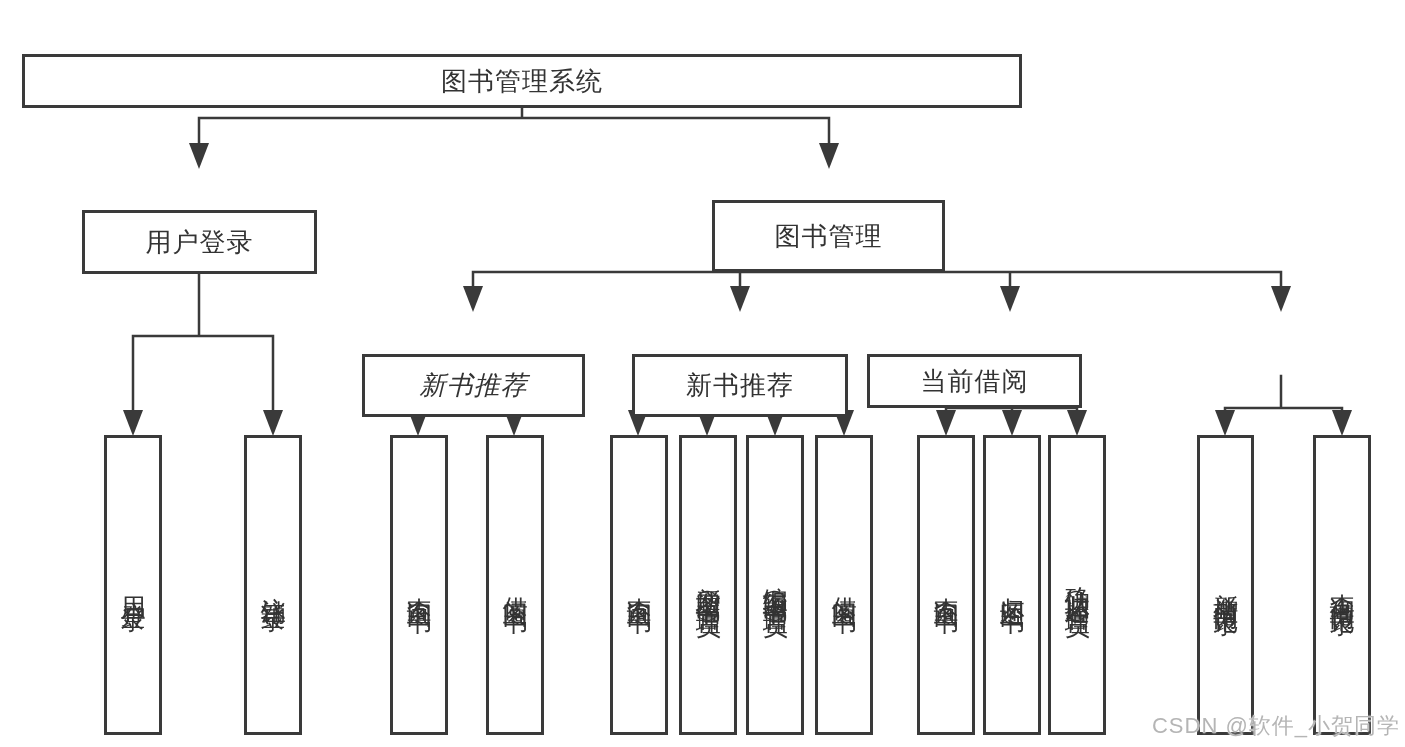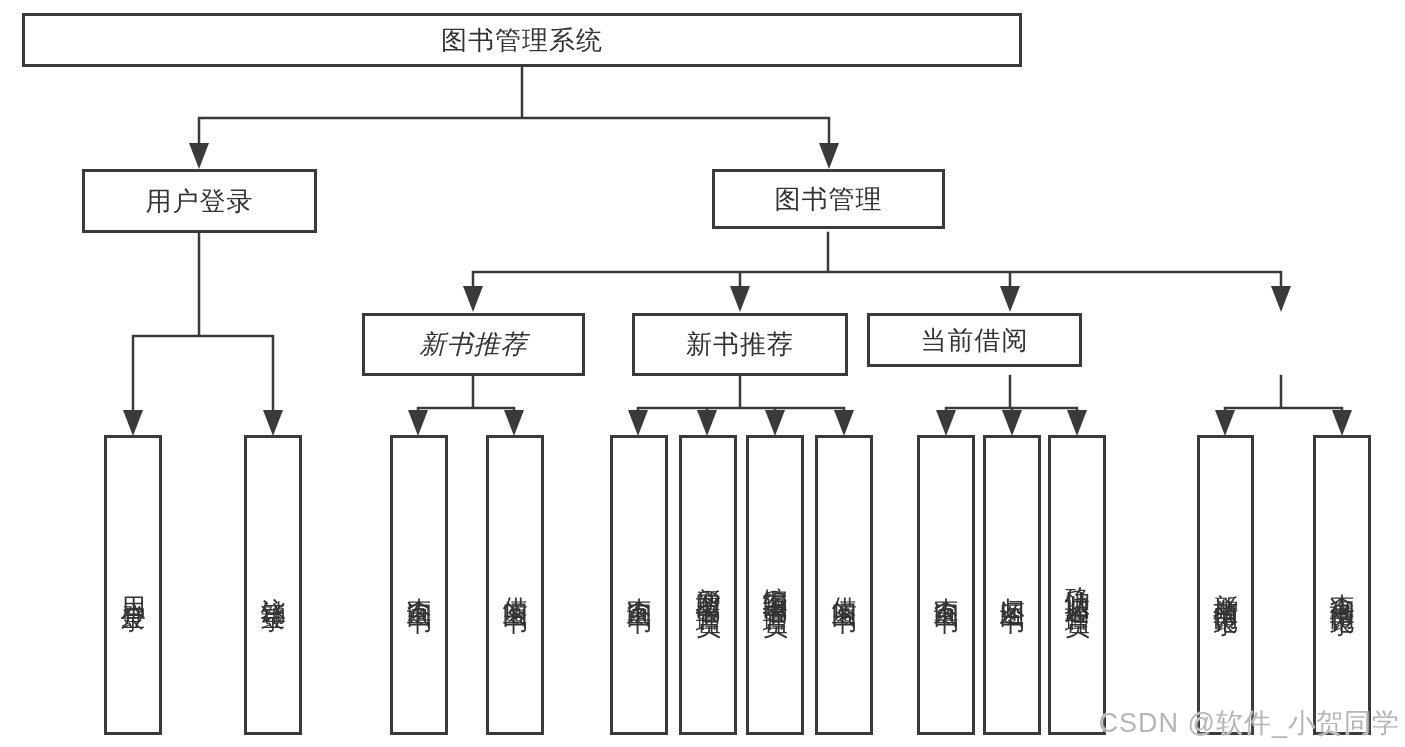--- a/index.html
+++ b/index.html
@@ -5,29 +5,29 @@
   html,body { margin:0; padding:0; background:#ffffff; }
   .canvas {
     position:relative; width:1405px; height:747px; background:#ffffff;
     font-family:"Liberation Sans", sans-serif; color:#333333; overflow:hidden;
   }
   .box {
     position:absolute; box-sizing:border-box; background:#ffffff;
     border:3px solid #3a3a3a; display:flex; align-items:center; justify-content:center;
     color:#333333; z-index:2;
   }
-  .h-label { font-size:26px; letter-spacing:1px; white-space:nowrap; }
+  .h-label { font-size:26px; letter-spacing:1px; white-space:nowrap;margin-top:41px; }
   .leaf {
     writing-mode:vertical-rl; text-orientation:mixed;
     font-size:25px; letter-spacing:4px; line-height:1.1;
   }
   #connector-layer { position:absolute; left:0; top:0; z-index:1; }
   .watermark {
     position:absolute; right:5px; bottom:6px; z-index:3;
-    font-size:27px; color:#b5b5b5; letter-spacing:1px;
+    font-size:22px; color:#b5b5b5; letter-spacing:1px;
     text-shadow:0 0 2px #ffffff, 0 0 1px #ffffff; white-space:nowrap;
   }
 </style>
 </head>
 <body>
 
 <div class="canvas">
 
   <svg id="connector-layer" width="1405" height="747" viewBox="0 0 1405 747">
     <path fill="none" stroke="#3a3a3a" stroke-width="2.5" stroke-linecap="square" d="
@@ -55,21 +55,21 @@
       <polygon points="936,410 956,410 946,436" fill="#3a3a3a"></polygon>
       <polygon points="1002,410 1022,410 1012,436" fill="#3a3a3a"></polygon>
       <polygon points="1067,410 1087,410 1077,436" fill="#3a3a3a"></polygon>
       <polygon points="1215,410 1235,410 1225,436" fill="#3a3a3a"></polygon>
       <polygon points="1332,410 1352,410 1342,436" fill="#3a3a3a"></polygon>
     </svg>
 
   <div class="box h-label" style="left:22px; top:13px; width:1000px; height:54px;">图书管理系统</div>
 
   <div class="box h-label" style="left:82px; top:169px; width:235px; height:64px;">用户登录</div>
-  <div class="box h-label" style="left:712px; top:169px; width:233px; height:60px;">图书管理</div>
+  <div class="box h-label" style="left:712px; top:159px; width:233px; height:72px;">图书管理</div>
 
   <div class="box h-label" style="left:362px; top:313px; width:223px; height:63px;font-style:italic;">新书推荐</div>
   <div class="box h-label" style="left:632px; top:313px; width:216px; height:63px;">新书推荐</div>
   <div class="box h-label" style="left:867px; top:313px; width:215px; height:54px;">当前借阅</div>
 
   <div class="box leaf" style="left:104px; top:435px; width:58px; height:300px;">用户登录</div>
   <div class="box leaf" style="left:244px; top:435px; width:58px; height:300px;">注销登录</div>
 
   <div class="box leaf" style="left:390px; top:435px; width:58px; height:300px;">查询图书</div>
   <div class="box leaf" style="left:486px; top:435px; width:58px; height:300px;">借阅图书</div>

